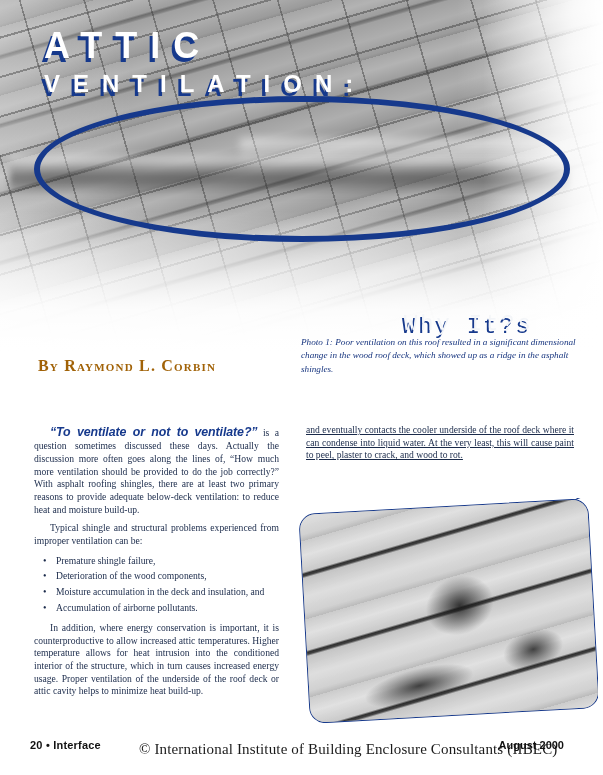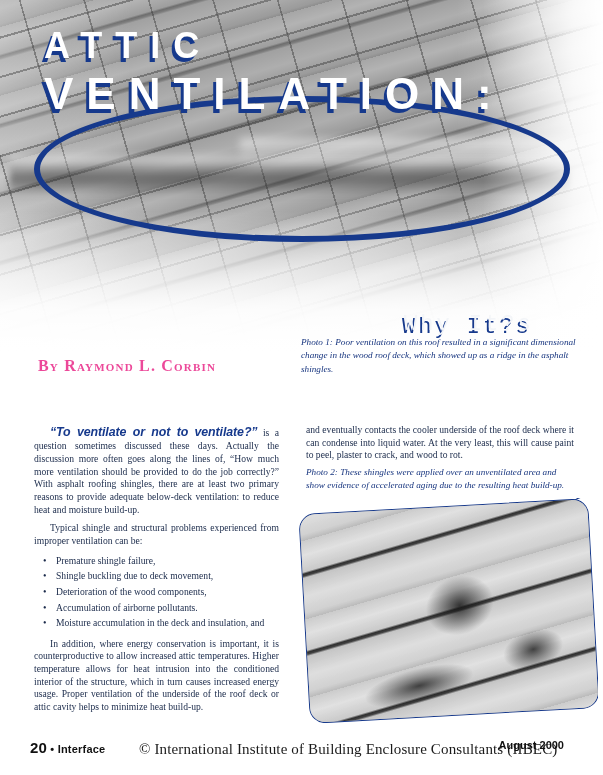--- a/index.html
+++ b/index.html
@@ -75,42 +75,42 @@
   .title-block{position:absolute;left:44px;top:28px;}
   .title-line{
     font-family:"Liberation Sans", sans-serif;
     font-weight:bold;
     color:#ffffff;
     line-height:1;
     white-space:nowrap;
     text-shadow:-3px 4px 0 #16398c;
   }
   .t1{font-size:36px;letter-spacing:13px;}
-  .t2{font-size:44px;letter-spacing:13px;margin-top:8px;}
+  .t2{font-size:24px;letter-spacing:13px;margin-top:8px;}
 
   .subtitle{
     position:absolute;left:404px;top:300px;
     font-family:"Liberation Mono", monospace;
     font-size:22px;font-weight:normal;
     color:#f3f5f8;
     letter-spacing:3px;
     white-space:nowrap;
     text-shadow:-2px 3px 0 #16398c;
     margin-top:12px;
   }
 
   
   .byline{
     position:absolute;left:38px;top:357px;
     font-family:"Liberation Serif", serif;
     font-variant:small-caps;
     font-weight:bold;
     font-size:16px;
     letter-spacing:1.2px;
-    color:#ec4899;
+    color:#a16207;
   }
 
   
   .caption{
     font-family:"Liberation Serif", serif;
     font-style:italic;
     font-size:9.2px;
     line-height:1.45;
     color:#17357f;
   }
@@ -121,21 +121,21 @@
   .col{
     position:absolute;
     font-family:"Liberation Serif", serif;
     font-size:9.6px;
     line-height:1.32;
     color:#1a2a4a;
     text-align:justify;
     margin-top:16px;
   }
   .col-left{left:34px;top:408px;width:245px;}
-  .col-right{left:306px;top:408px;width:268px;}
+  .col-right{left:306px;top:408px;width:268px;text-decoration:underline;}
   .col p{margin:0 0 6px 0;text-indent:16px;}
   .col p.noindent{text-indent:0;}
   .lead{
     font-family:"Liberation Sans", sans-serif;
     font-weight:bold;
     font-style:italic;
     font-size:12.4px;
     color:#16398c;
     letter-spacing:-0.1px;
   }
@@ -192,21 +192,21 @@
   
   .footer{
     position:absolute;left:0;bottom:16px;width:603px;height:20px;
   }
   .foot-left{
     position:absolute;left:30px;top:0;
     font-family:"Liberation Sans", sans-serif;
     font-size:11px;font-weight:bold;color:#111;
     letter-spacing:.2px;
   }
-  .foot-left .pg{font-size:15px;}
+  .foot-left .pg{font-size:11px;}
   .foot-center{
     position:absolute;left:139px;top:2px;
     font-family:"Liberation Serif", serif;
     font-size:15px;color:#1a1a1a;
     letter-spacing:.15px;
   }
   .foot-right{
     position:absolute;right:39px;top:0;
     font-family:"Liberation Sans", sans-serif;
     font-size:11px;font-weight:bold;color:#111;
@@ -232,31 +232,29 @@
     <div class="title-line t1">ATTIC</div>
     <div class="title-line t2">VENTILATION:</div>
   </div>
 
   <div class="subtitle">Why It?s</div>
 
   <div class="byline">By Raymond L. Corbin</div>
 
   <div class="caption cap1">Photo 1: Poor ventilation on this roof resulted in a significant dimensional change in the wood roof deck, which showed up as a ridge in the asphalt shingles.</div>
 
-  <div class="caption cap2">Photo 2: These shingles were applied over an unventilated area and show evidence of accelerated aging due to the resulting heat build-up.</div>
 
   <div class="col col-left">
     <p><span class="lead">“To ventilate or not to ventilate?”</span><span> is a question sometimes discussed these days. Actually the discussion more often goes along the lines of, “How much more ventilation should be provided to do the job correctly?” With asphalt roofing shingles, there are at least two primary reasons to provide adequate below-deck ventilation: to reduce heat and moisture build-up.</span></p>
     <p>Typical shingle and structural problems experienced from improper ventilation can be:</p>
     <ul class="bullets">
       <li>Premature shingle failure,</li>
-      <li>Shingle buckling due to deck movement,</li>
       <li>Deterioration of the wood components,</li>
+      <li>Moisture accumulation in the deck and insulation, and</li>
       <li>Accumulation of airborne pollutants.</li>
-      <li>Moisture accumulation in the deck and insulation, and</li>
     </ul>
     <p>In addition, where energy conservation is important, it is counterproductive to allow increased attic temperatures. Higher temperature allows for heat intrusion into the conditioned interior of the structure, which in turn causes increased energy usage. Proper ventilation of the underside of the roof deck or attic cavity helps to minimize heat build-up.</p>
   </div>
 
   <div class="col col-right">
     <p class="noindent">and eventually contacts the cooler underside of the roof deck where it can condense into liquid water. At the very least, this will cause paint to peel, plaster to crack, and wood to rot.</p>
   </div>
 
   <div class="photo2-wrap">
     <div class="photo2-frame2"></div>

